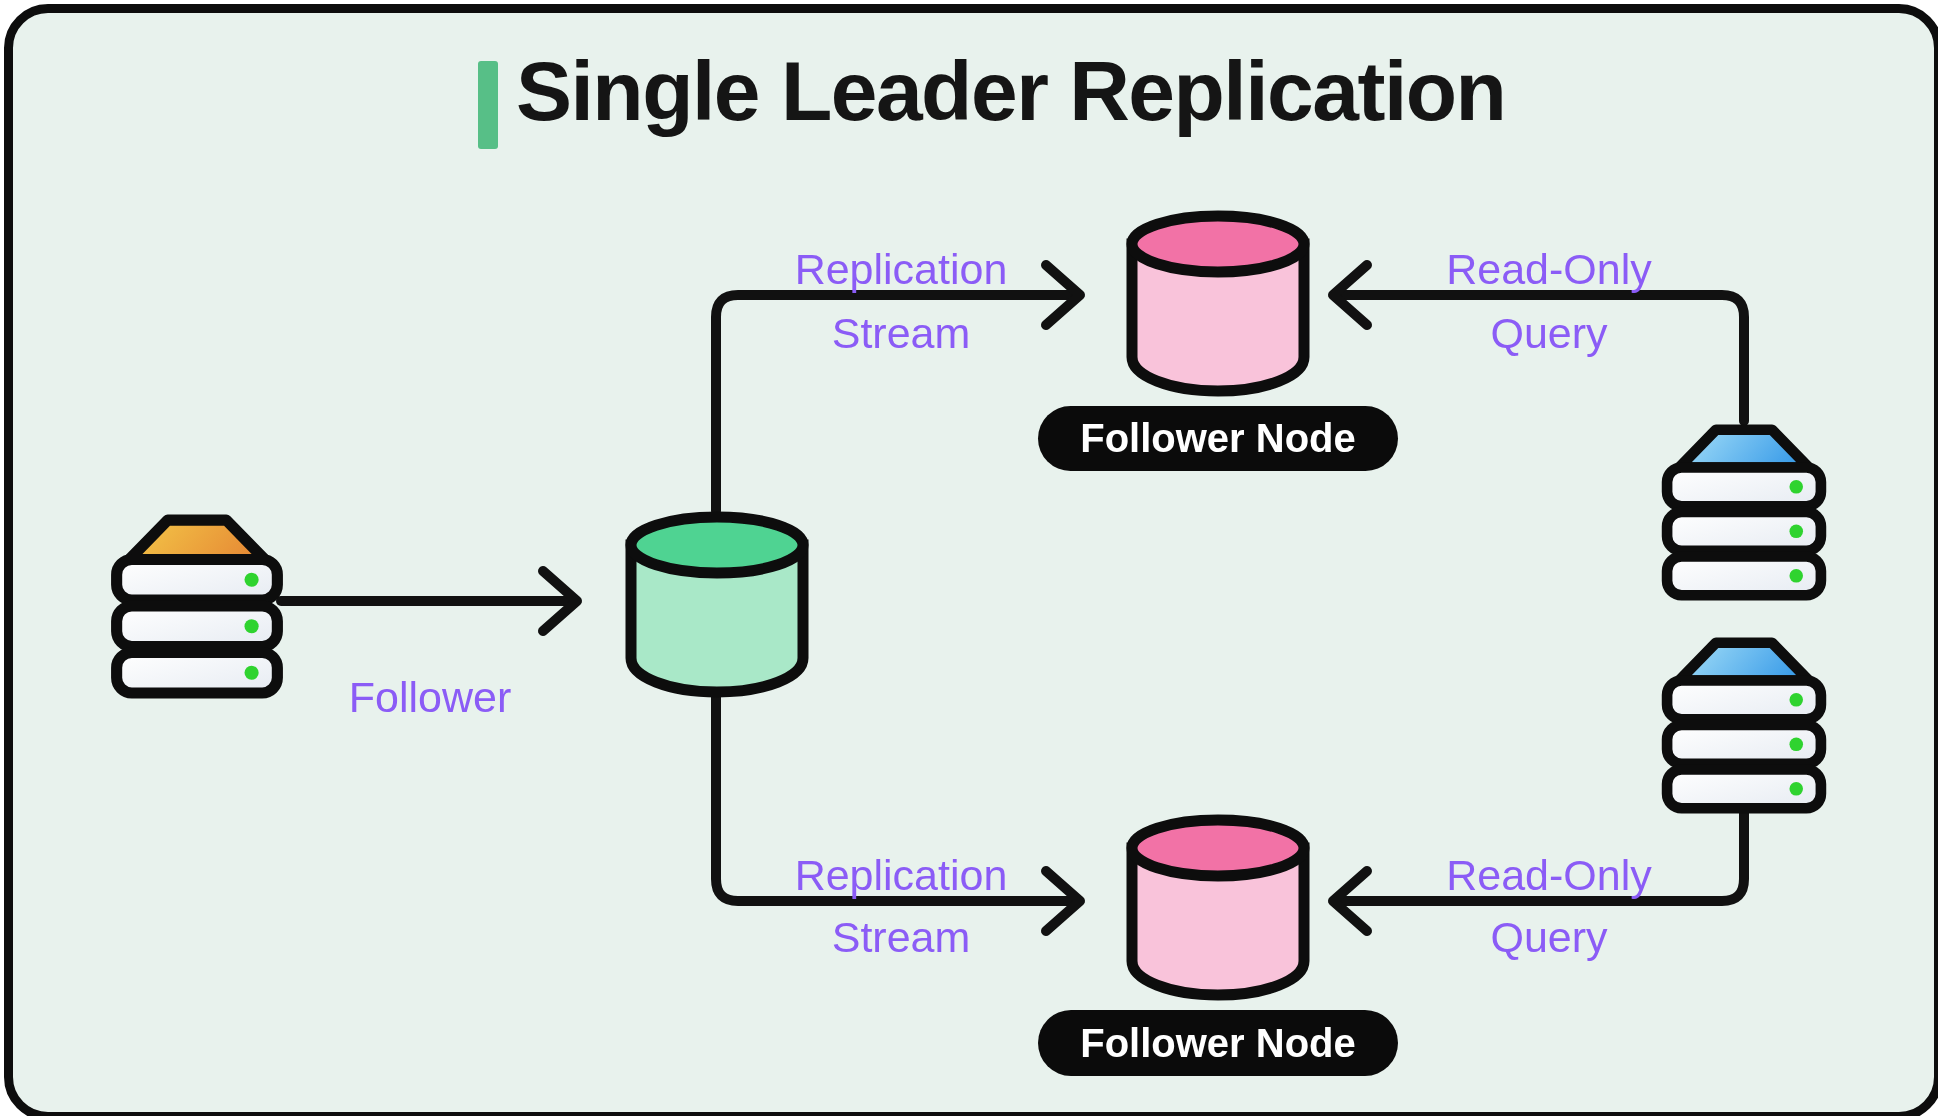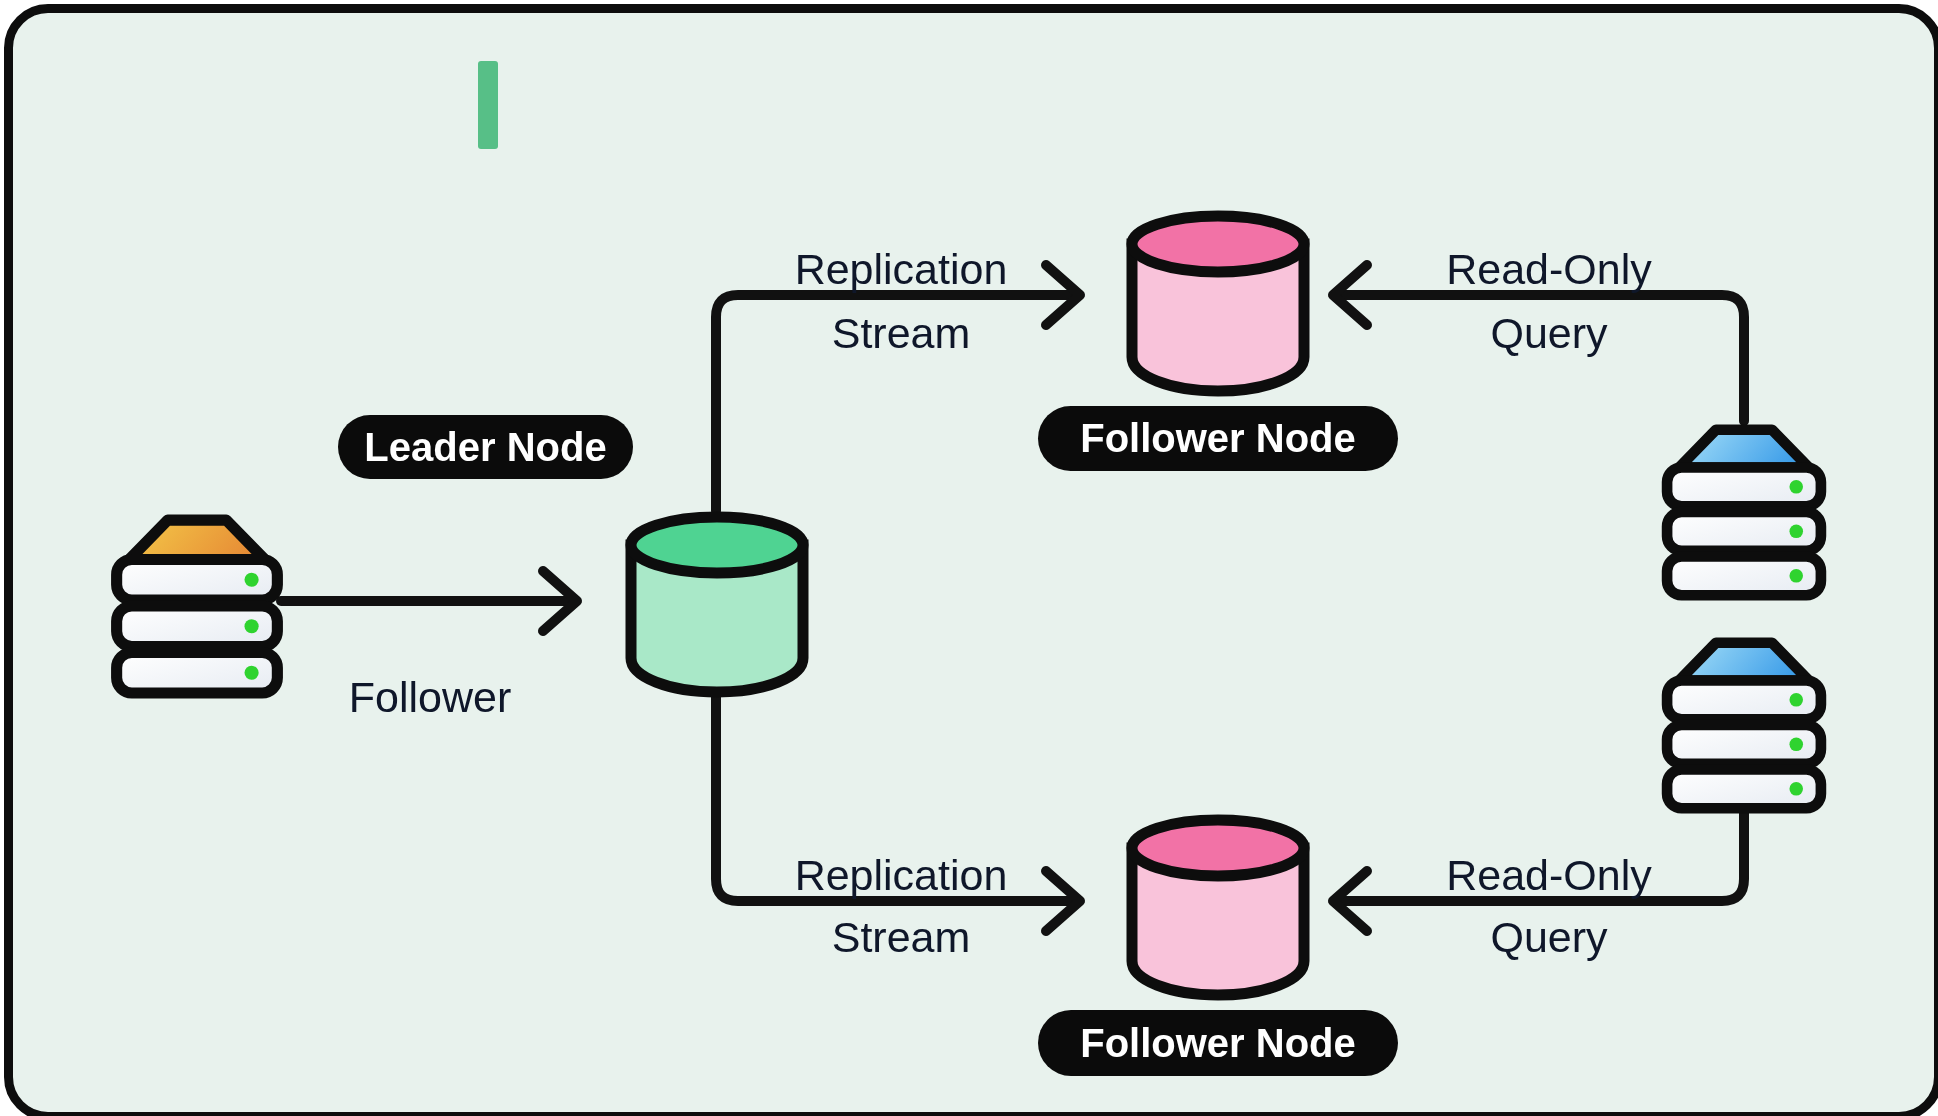--- a/index.html
+++ b/index.html
@@ -21,21 +21,21 @@
     font-size:84px;font-weight:800;letter-spacing:-1.5px;color:#151515;
     white-space:nowrap;line-height:1.1;
   }
   .pill{
     position:absolute;background:#0b0b0b;border-radius:999px;
     display:flex;align-items:center;justify-content:center;
     color:#ffffff;font-size:40px;font-weight:600;white-space:nowrap;
   }
   .edge-label{
     position:absolute;transform:translate(-50%,-50%);
-    font-size:43px;font-weight:500;color:#0f172a;white-space:nowrap;
+    font-size:43px;font-weight:500;color:#8b5cf6;white-space:nowrap;
     text-align:center;line-height:1;
   }
   svg{display:block;}
   .connectors{position:absolute;left:0;top:0;}
 </style>
 </head>
 <body>
 
 <svg width="0" height="0" style="position:absolute" aria-hidden="true">
   <defs>
@@ -68,20 +68,21 @@
     <path d="M1037,862 L1071,892 L1037,922"></path>
 
     <path d="M1735,412 V308 Q1735,286 1713,286 H1334"></path>
     <path d="M1358,256 L1324,286 L1358,316"></path>
 
     <path d="M1735,795 V870 Q1735,892 1713,892 H1334"></path>
     <path d="M1358,862 L1324,892 L1358,922"></path>
   </svg>
 
   <div class="accent-bar"></div>
+  <div class="page-title">Single Leader Replication</div>
 
   <svg class="abs" style="left:98px;top:500px" width="172" height="186" viewBox="0 0 170 184">
     <path d="M56,7 L114,7 L152,46 L18,46 Z" fill="url(#g-orange)" stroke="#0d0d0d" stroke-width="11" stroke-linejoin="round"></path>
     <rect x="5.5" y="46" width="159" height="40" rx="15" fill="url(#g-slab)" stroke="#0d0d0d" stroke-width="11"></rect>
     <rect x="5.5" y="92" width="159" height="40" rx="15" fill="url(#g-slab)" stroke="#0d0d0d" stroke-width="11"></rect>
     <rect x="5.5" y="138" width="159" height="40" rx="15" fill="url(#g-slab)" stroke="#0d0d0d" stroke-width="11"></rect>
     <circle cx="139" cy="66" r="7" fill="#2fd32f"></circle>
     <circle cx="139" cy="112" r="7" fill="#2fd32f"></circle>
     <circle cx="139" cy="158" r="7" fill="#2fd32f"></circle>
   </svg>
@@ -114,21 +115,20 @@
   <svg class="abs" style="left:1648px;top:623px" width="166" height="178" viewBox="0 0 170 184">
     <path d="M56,7 L114,7 L152,46 L18,46 Z" fill="url(#g-blue)" stroke="#0d0d0d" stroke-width="11" stroke-linejoin="round"></path>
     <rect x="5.5" y="46" width="159" height="40" rx="15" fill="url(#g-slab)" stroke="#0d0d0d" stroke-width="11"></rect>
     <rect x="5.5" y="92" width="159" height="40" rx="15" fill="url(#g-slab)" stroke="#0d0d0d" stroke-width="11"></rect>
     <rect x="5.5" y="138" width="159" height="40" rx="15" fill="url(#g-slab)" stroke="#0d0d0d" stroke-width="11"></rect>
     <circle cx="139" cy="66" r="7" fill="#2fd32f"></circle>
     <circle cx="139" cy="112" r="7" fill="#2fd32f"></circle>
     <circle cx="139" cy="158" r="7" fill="#2fd32f"></circle>
   </svg>
 
-  <div class="pill" style="left:325px;top:402px;width:295px;height:64px">Leader Node</div>
   <div class="pill" style="left:1025px;top:393px;width:360px;height:65px">Follower Node</div>
   <div class="pill" style="left:1025px;top:997px;width:360px;height:66px">Follower Node</div>
 
   <div class="edge-label" style="left:417px;top:684px">Follower</div>
 
   <div class="edge-label" style="left:888px;top:256px">Replication</div>
   <div class="edge-label" style="left:888px;top:320px">Stream</div>
 
   <div class="edge-label" style="left:888px;top:862px">Replication</div>
   <div class="edge-label" style="left:888px;top:924px">Stream</div>

